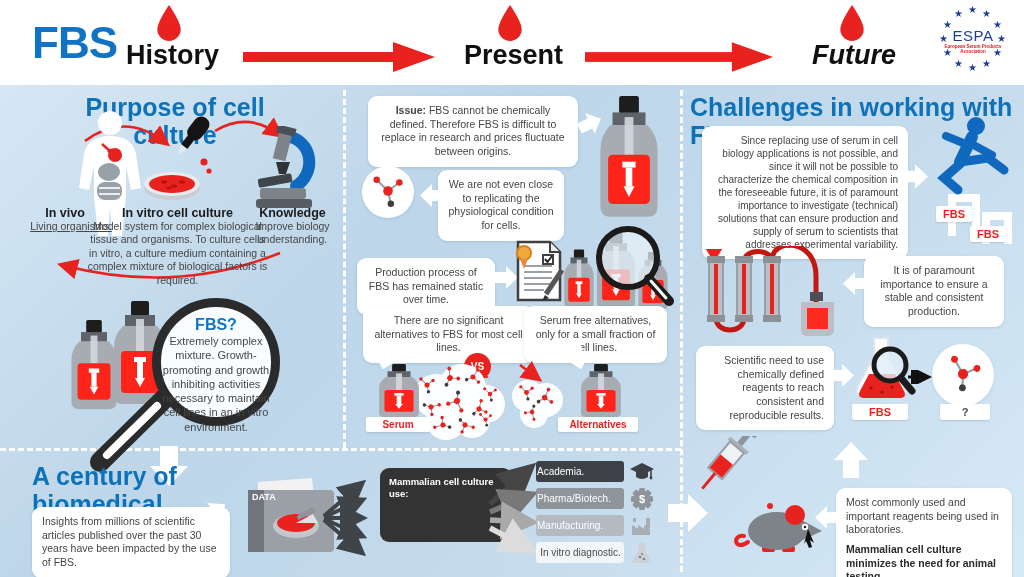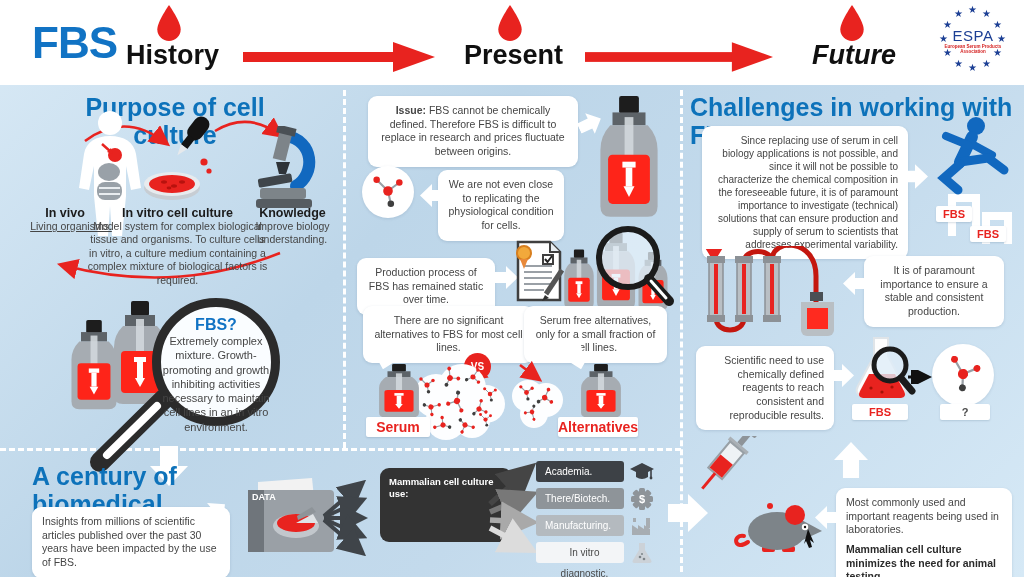--- a/index.html
+++ b/index.html
@@ -14,29 +14,29 @@
   .sep-v{border-left:3px dashed #ffffff;width:0;}
   .sep-h{border-top:3px dashed #ffffff;height:0;}
   .h-blue{color:#0d72ba;font-weight:bold;}
   .panel-title{font-size:25px;line-height:1.12;}
   .box{background:#ffffff;border-radius:9px;padding:8px 10px;font-size:10.5px;
     line-height:1.3;color:#454545;text-align:center;box-shadow:0 1px 3px rgba(60,90,120,.18);}
   .box.left-align{text-align:left;}
   .box.right-align{text-align:right;}
   .mini-title{font-size:12.5px;font-weight:bold;color:#1b1b1b;text-align:center;}
   .mini-text{font-size:10.5px;color:#454545;text-align:center;line-height:1.28;}
-  .pill{background:#fff;color:#e8231f;font-weight:bold;font-size:14px;text-align:center;
+  .pill{background:#fff;color:#e8231f;font-weight:bold;font-size:10px;text-align:center;
     padding:2px 0;border-radius:2px;box-shadow:0 1px 2px rgba(60,90,120,.2);}
   .magnifier{border:9px solid #2b2b2b;border-radius:50%;background:#fafdff;}
   .mol-circle{background:#ffffff;border-radius:50%;box-shadow:0 1px 3px rgba(60,90,120,.15);}
   .dark-box{background:#333333;color:#ffffff;border-radius:9px;padding:8px 9px;
     font-size:9.5px;line-height:1.3;}
   .dark-box .t{font-weight:bold;margin-bottom:3px;}
   .dark-box ul{margin:0;padding:0;list-style:none;}
-  .cat{height:21px;line-height:21px;padding-left:9px;font-size:10px;border-radius:3px;}
+  .cat{height:21px;line-height:21px;padding-left:1px;font-size:10px;border-radius:3px;}
   .cat0{background:#3d4146;color:#fff;}
   .cat1{background:#8e9499;color:#fff;}
   .cat2{background:#b4babf;color:#fff;}
   .cat3{background:#f3f5f7;color:#4a4a4a;text-align:center;}
   .vs-badge{width:27px;height:27px;border-radius:50%;background:#e8231f;color:#fff;
     font-weight:bold;font-size:10px;text-align:center;line-height:27px;}
   .espa{width:70px;height:72px;}
   .espa-star{position:absolute;color:#1c3f94;font-size:10px;line-height:10px;}
   .espa-name{position:absolute;top:22px;left:0;width:70px;text-align:center;
     font-size:15px;font-weight:normal;color:#1c3f94;letter-spacing:.5px;}
@@ -350,21 +350,21 @@
       <marker id="m4" markerWidth="7" markerHeight="7" refX="5" refY="3.5" orient="auto">
           <path d="M0,0 L7,3.5 L0,7 z" fill="#dcdcdc"></path>
         </marker>
     </defs>
     <line x1="4" y1="46" x2="42" y2="12" stroke="#454545" stroke-width="5.5" marker-end="url(#m1)"></line>
     <line x1="4" y1="54" x2="42" y2="38" stroke="#787878" stroke-width="5.5" marker-end="url(#m2)"></line>
     <line x1="4" y1="62" x2="42" y2="64" stroke="#a9a9a9" stroke-width="5.5" marker-end="url(#m3)"></line>
     <line x1="4" y1="70" x2="42" y2="90" stroke="#dcdcdc" stroke-width="5.5" marker-end="url(#m4)"></line>
   </svg>
   <div class="abs cat cat0" style="left:536px;top:461px;width:88px;">Academia.</div>
-  <div class="abs cat cat1" style="left:536px;top:488px;width:88px;">There/Biotech.</div>
+  <div class="abs cat cat1" style="left:536px;top:488px;width:88px;">Pharma/Biotech.</div>
   <div class="abs cat cat2" style="left:536px;top:515px;width:88px;">Manufacturing.</div>
   <div class="abs cat cat3" style="left:536px;top:542px;width:88px;">In vitro diagnostic.</div>
   <svg class="abs" style="left:630px;top:460px;" width="24" height="24" viewBox="0 0 24 24">
     <polygon points="12,3 24,9 12,15 0,9" fill="#3d4146"></polygon>
       <path d="M6,12 v5 q6,4 12,0 v-5" fill="#3d4146"></path>
     <line x1="21" y1="10" x2="21" y2="17" stroke="#3d4146" stroke-width="1.6"></line>
       <circle cx="21" cy="18" r="1.4" fill="#3d4146"></circle>
   </svg>
   <svg class="abs" style="left:630px;top:487px;" width="24" height="24" viewBox="0 0 24 24">
     <rect x="9" y="1" width="6" height="22" rx="1.5" fill="#8e9499"></rect>

